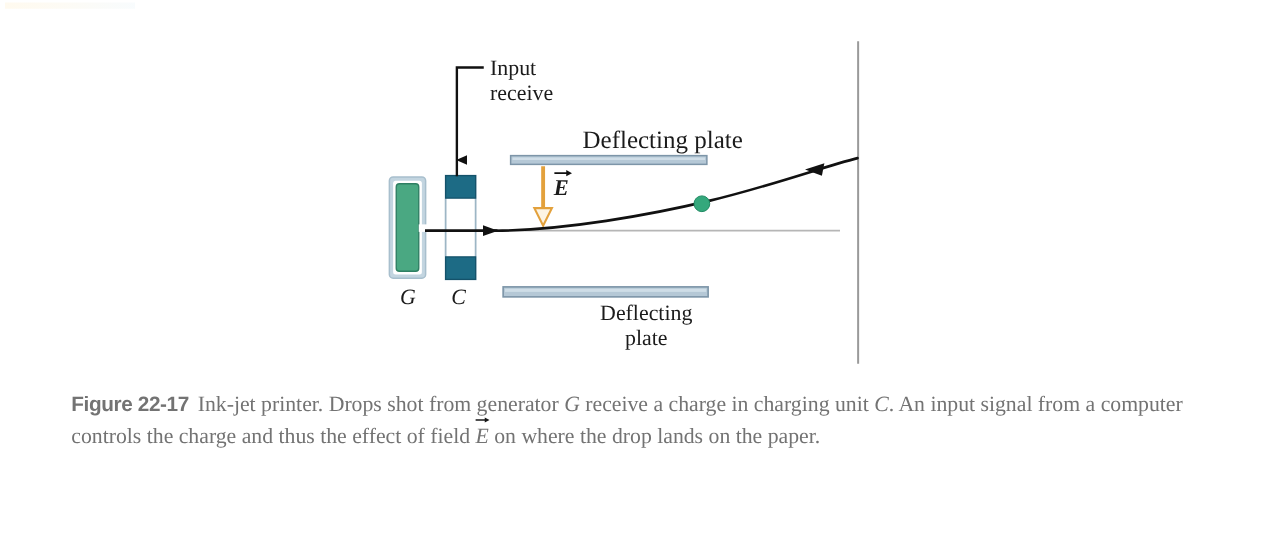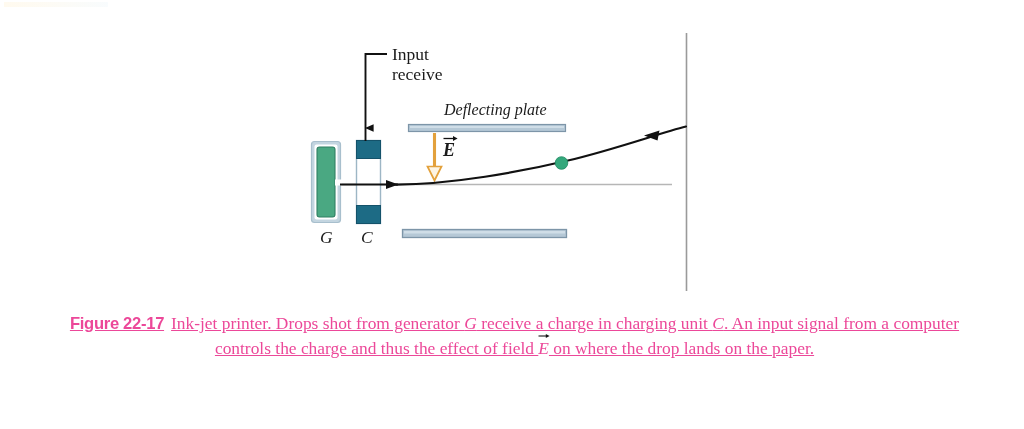--- a/index.html
+++ b/index.html
@@ -55,23 +55,22 @@
     white-space: nowrap;
   }
   .lbl-input {
     left: 392px; top: 45px;
     font-size: 17.5px;
     text-align: left;
   }
   .lbl-input span { display: block; }
 
   .lbl-defl-top {
-    left: 444px; top: 101px;
-    font-size: 16px;
-    font-style: italic;
+    left: 466px; top: 101px;
+    font-size: 20px;
   }
   .lbl-defl-bottom {
     left: 437px; top: 241px;
     font-size: 17.5px;
     width: 160px;
     text-align: center;
     white-space: normal;
   }
   .lbl-defl-bottom span { display: block; }
 
@@ -100,23 +99,22 @@
   }
 
   
   .caption {
     position: absolute;
     left: 57px; top: 311px;
     width: 915px;
     font-family: "Liberation Serif", "DejaVu Serif", serif;
     font-size: 17.4px;
     line-height: 1.42;
-    color: #ec4899;
-    text-align: center;
-    text-decoration: underline;
+    color: #737373;
+    text-align: left;
   }
   .caption .fignum {
     font-family: "Liberation Sans", "DejaVu Sans", sans-serif;
     font-weight: 700;
     font-size: 16.6px;
     letter-spacing: -0.3px;
     margin-right: 7px;
   }
   .caption i { font-style: italic; }
   .cap-e-wrap {
@@ -218,20 +216,24 @@
     </svg>
   </div>
 
   <div class="diagram-label lbl-input">
     <span>Input</span>
     <span>receive</span>
   </div>
 
   <div class="diagram-label lbl-defl-top">Deflecting plate</div>
 
+  <div class="diagram-label lbl-defl-bottom">
+    <span>Deflecting</span>
+    <span>plate</span>
+  </div>
 
   <div class="diagram-label lbl-g">G</div>
 
   <div class="diagram-label lbl-c">C</div>
 
   <div class="diagram-label lbl-e">
     <svg class="vecbar" viewBox="0 0 15 7">
       <line x1="0.5" y1="3.5" x2="11" y2="3.5" stroke="#111111" stroke-width="1.3"></line>
       <path d="M10,1 L14.6,3.5 L10,6 Z" fill="#111111"></path>
     </svg>

